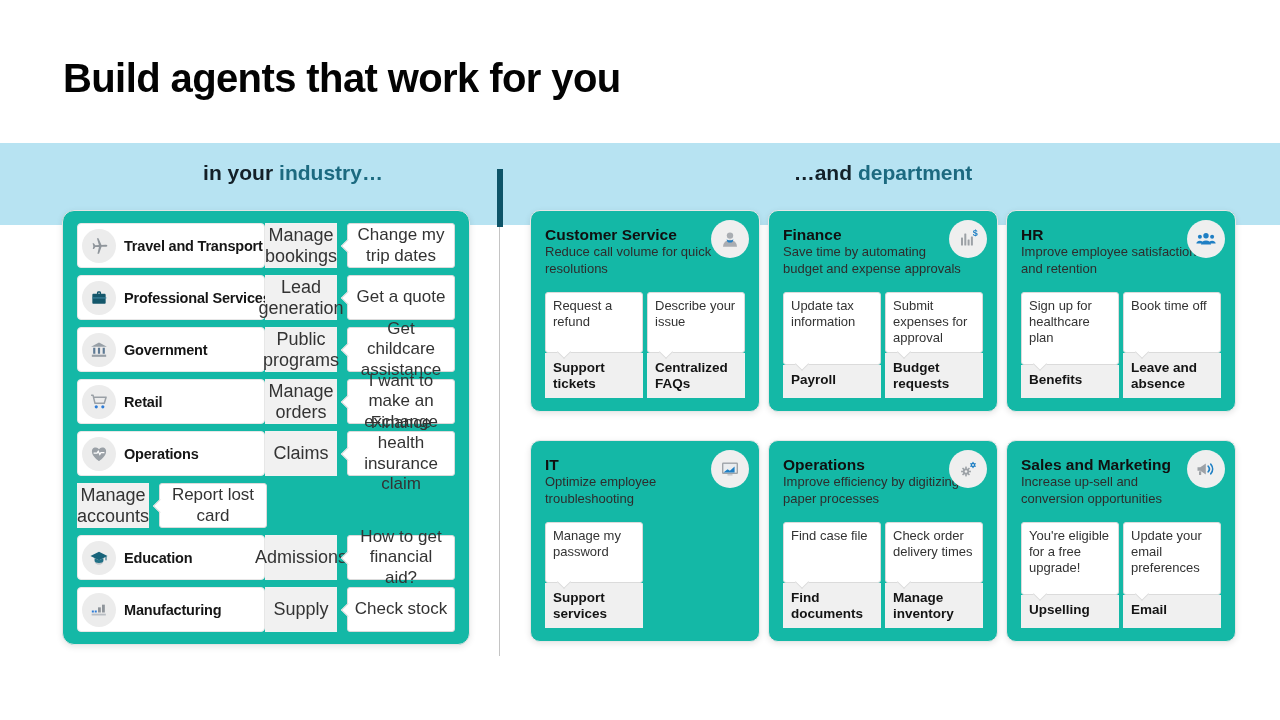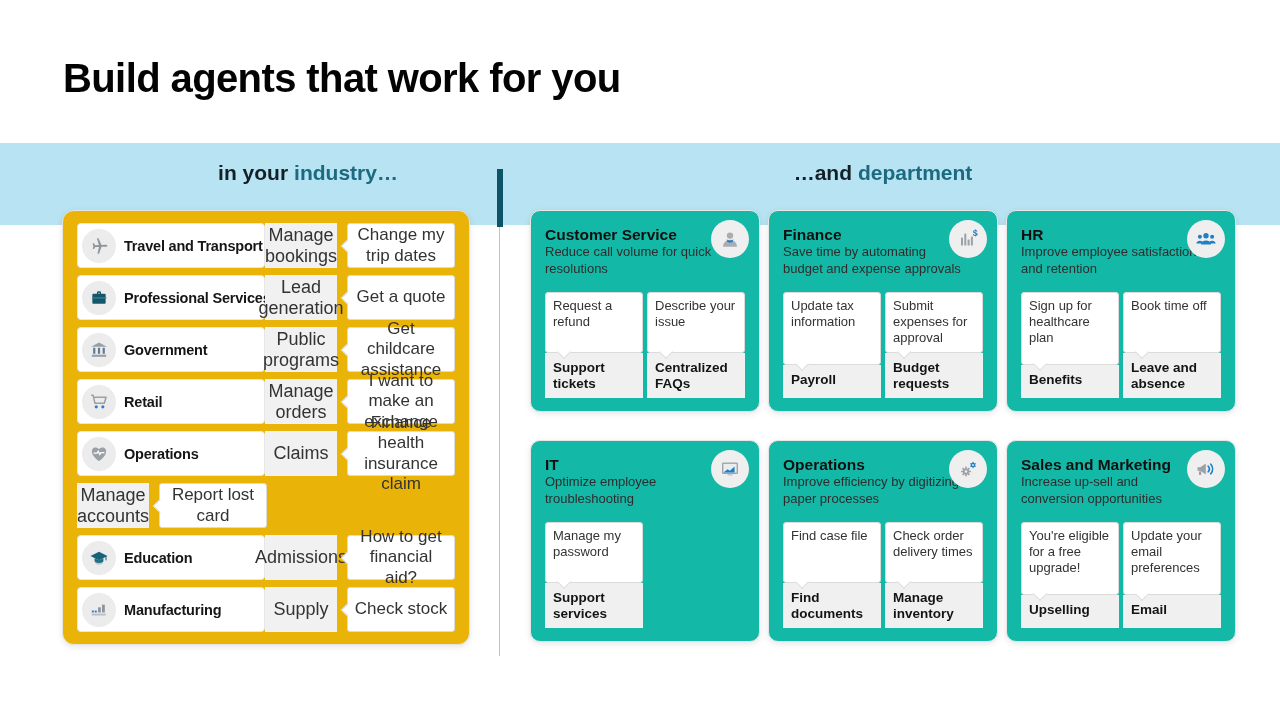--- a/index.html
+++ b/index.html
@@ -16,33 +16,33 @@
   .band{
     position:absolute;left:0;top:143px;width:1280px;height:82px;
     background:#B7E3F2;
   }
   .col-header{
     position:absolute;top:161px;font-size:21px;font-weight:600;color:#132028;
     text-align:center;white-space:nowrap;
   }
   .col-header .hprefix{margin-right:6px;}
   .col-header .haccent{color:#1C6A80;}
-  .header-left{left:100px;width:416px;}
+  .header-left{left:85px;width:416px;}
   .header-right{left:530px;width:706px;}
   .divider-accent{
     position:absolute;left:497px;top:169px;width:6px;height:58px;background:#0D5468;
   }
   .divider-line{
     position:absolute;left:499px;top:227px;width:1px;height:429px;background:#C4C4C4;
   }
 
   
   .industry-panel{
     position:absolute;left:62px;top:210px;width:408px;height:435px;
-    background:#eab308;border:1px solid #E4E4E4;border-radius:12px;
+    background:#14b8a6;border:1px solid #E4E4E4;border-radius:12px;
     box-shadow:0 2px 6px rgba(0,0,0,.10);
     padding:12px 14px;box-sizing:border-box;
     display:flex;flex-direction:column;justify-content:space-between;gap:7px;
   }
   .irow{display:flex;flex:1;min-height:0;}
   .ileft{
     flex:1;border:1px solid #E7E7E7;border-radius:4px;background:#fff;
     display:flex;align-items:center;gap:8px;padding-left:4px;min-width:0;
   }
   .icircle{

